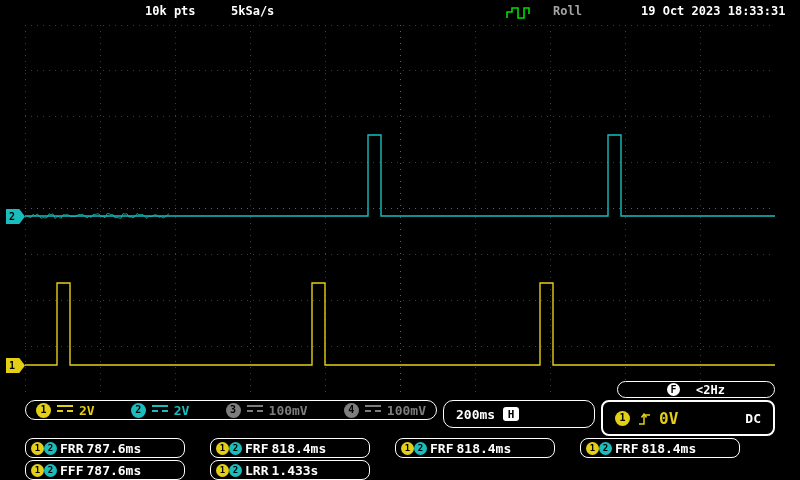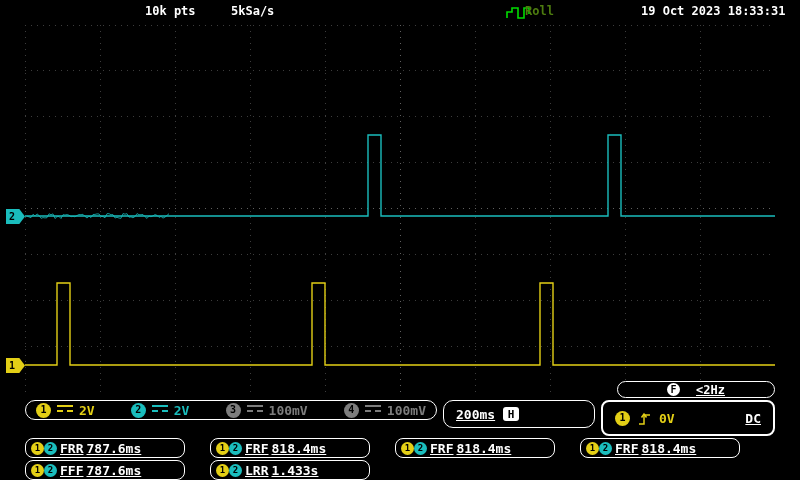--- a/index.html
+++ b/index.html
@@ -6,21 +6,21 @@
   body{
     width:800px;height:480px;background:#000;position:relative;overflow:hidden;
     font-family:"DejaVu Sans Mono","Liberation Mono",monospace;
   }
   .abs{position:absolute;}
   .tb{position:absolute;top:4px;color:#fff;font-weight:bold;font-size:12px;white-space:nowrap;}
   .box{
     position:absolute;background:#000;border:1px solid #fff;border-radius:9px;
     display:flex;align-items:center;box-sizing:border-box;
   }
-  .w{color:#fff;font-weight:bold;font-size:13px;white-space:nowrap;text-decoration:underline;}
+  .w{color:#fff;font-weight:bold;font-size:13px;white-space:nowrap;}
   .chnum{
     border-radius:50%;color:#000;font-weight:bold;display:flex;align-items:center;
     justify-content:center;flex:none;line-height:1;
   }
   .chnum-lg{width:15px;height:15px;font-size:10px;}
   .chnum-sm{width:13px;height:13px;font-size:9px;}
   .c1{color:#e3cf16;} .c2{color:#1abdbd;} .cdim{color:#7d7d7d;}
   .c1bg{background:#e3cf16;} .c2bg{background:#1abdbd;} .cdimbg{background:#7d7d7d;}
   .ovl{margin-left:-3px;}
   .chgroup{display:flex;align-items:center;gap:6px;font-weight:bold;font-size:13px;}
@@ -46,21 +46,21 @@
 <body>
 
 <div>
   <span class="tb" style="left:145px">10k pts</span>
   <span class="tb" style="left:231px">5kSa/s</span>
   <span class="abs" style="left:505px;top:5px">
     <svg width="26" height="14" viewBox="0 0 26 14">
       <path d="M2,12 V6 H7 V2 H13 V12 H19 V2 H24 V8" stroke="#00dc00" stroke-width="1.6" fill="none"></path>
     </svg>
   </span>
-  <span class="tb" style="left:525px;color:#4d7c0f">Roll</span>
+  <span class="tb" style="left:553px;color:#a3a3a3">Roll</span>
   <span class="tb" style="left:641px">19 Oct 2023 18:33:31</span>
 </div>
 
 <div id="scope-display">
   <svg id="wave-svg" width="750" height="367" viewBox="0 0 750 367">
       <line x1="0" y1="0" x2="0" y2="367" stroke="#3c3c3c" stroke-width="1" stroke-dasharray="1 5" shape-rendering="crispEdges"></line>
       <line x1="75" y1="0" x2="75" y2="367" stroke="#3c3c3c" stroke-width="1" stroke-dasharray="1 5" shape-rendering="crispEdges"></line>
       <line x1="150" y1="0" x2="150" y2="367" stroke="#3c3c3c" stroke-width="1" stroke-dasharray="1 5" shape-rendering="crispEdges"></line>
       <line x1="225" y1="0" x2="225" y2="367" stroke="#3c3c3c" stroke-width="1" stroke-dasharray="1 5" shape-rendering="crispEdges"></line>
       <line x1="300" y1="0" x2="300" y2="367" stroke="#3c3c3c" stroke-width="1" stroke-dasharray="1 5" shape-rendering="crispEdges"></line>
@@ -122,21 +122,21 @@
 </div>
 
 <div class="box" style="left:601px;top:400px;width:174px;height:36px;border-width:2px;padding:0 12px;gap:8px;border-radius:8px">
   <span class="chnum chnum-lg c1bg">1</span>
   <span style="display:flex">
     <svg width="13" height="15" viewBox="0 0 13 15">
       <path d="M1,13 H6 V4 H12" stroke="#e3cf16" stroke-width="1.5" fill="none"></path>
       <path d="M3.5,6.5 L6,3 L8.5,6.5" stroke="#e3cf16" stroke-width="1.5" fill="none"></path>
     </svg>
   </span>
-  <span class="c1" style="font-weight:bold;font-size:13px">0V</span>
+  <span class="c1" style="font-weight:bold;font-size:16px">0V</span>
   <span class="w" style="margin-left:auto">DC</span>
 </div>
 
 <div class="box meas" style="left:25px;top:438px">
   <span class="chnum chnum-sm c1bg">1</span>
   <span class="chnum chnum-sm c2bg ovl">2</span>
   <span class="w">FRR</span>
   <span class="w">787.6ms</span>
 </div>
 <div class="box meas" style="left:210px;top:438px">

